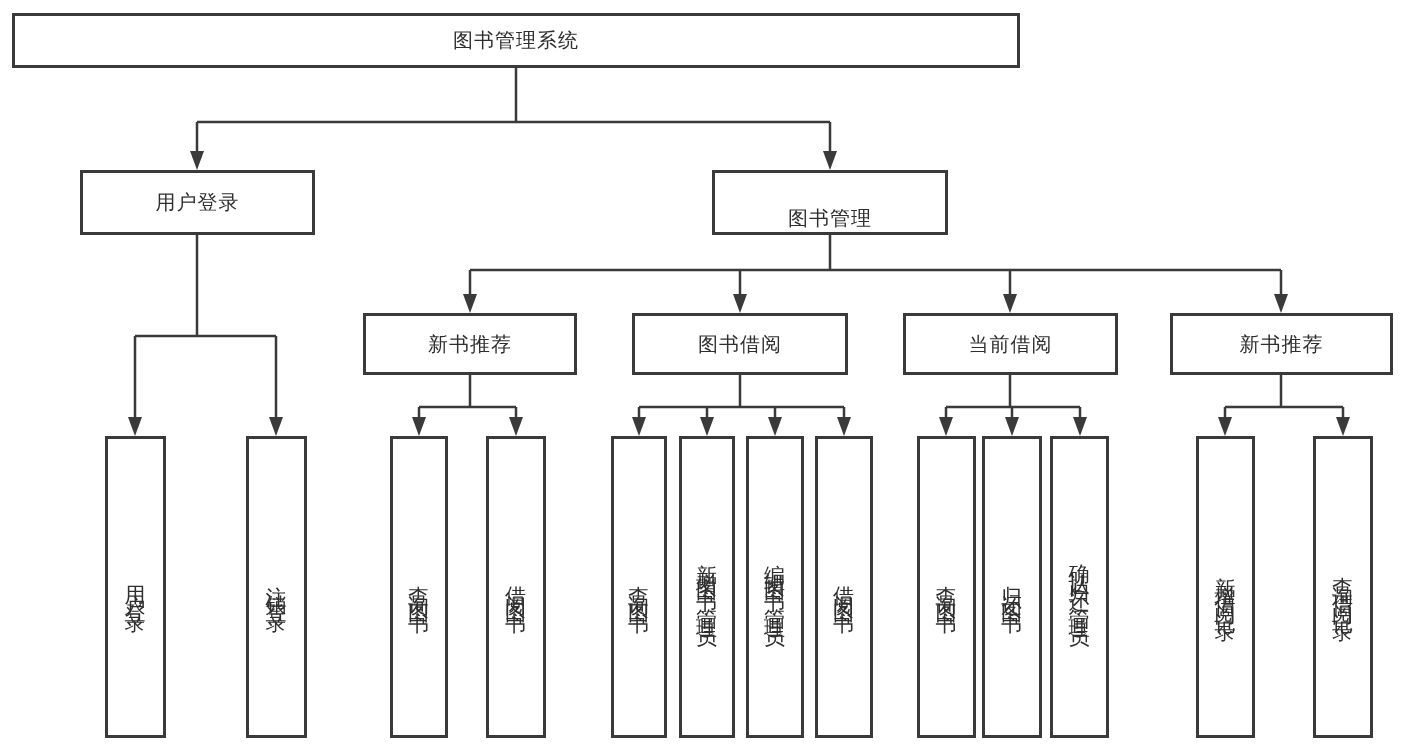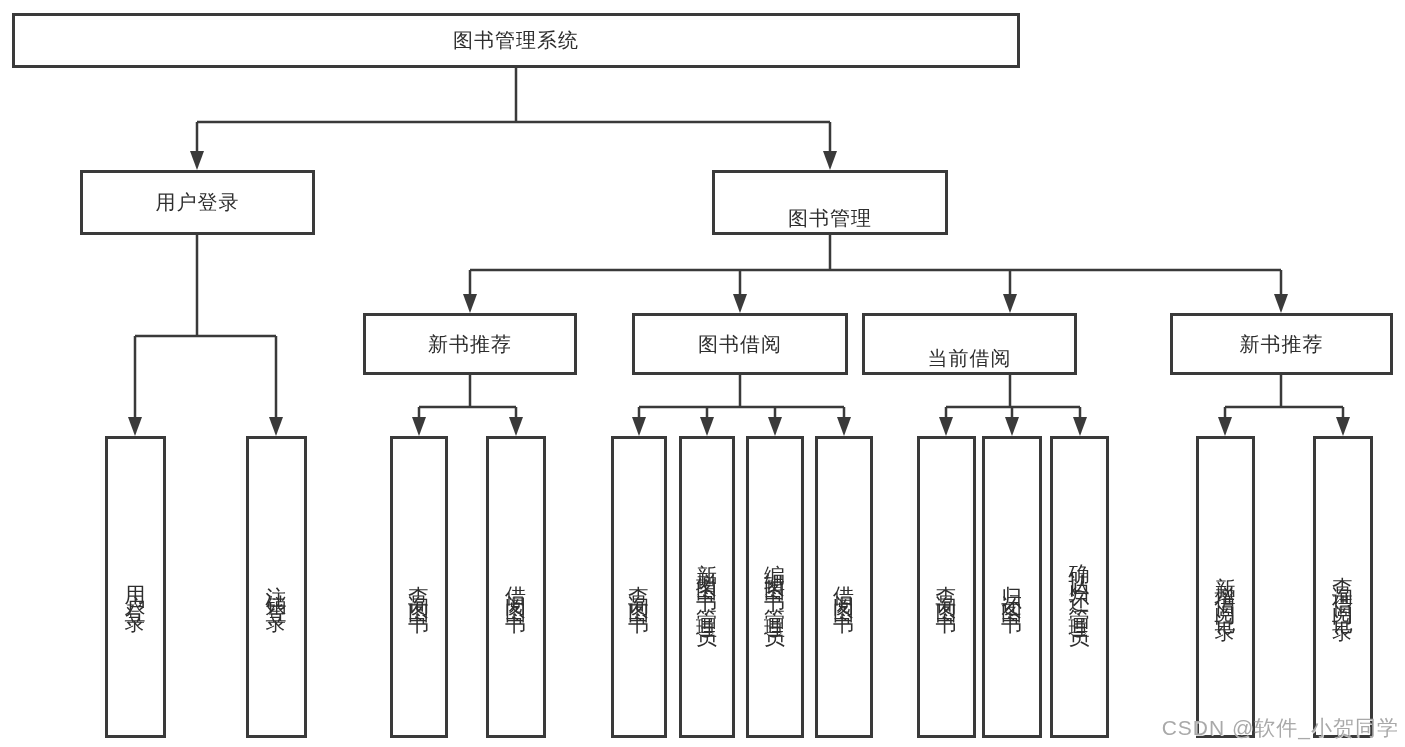--- a/index.html
+++ b/index.html
@@ -51,21 +51,21 @@
     font-size: 21px;
     line-height: 1;
     letter-spacing: 9px;
   }
   
   .n-root   { left: 12px;  top: 13px;  width: 1008px; height: 55px; }
   .n-ulogin { left: 80px;  top: 170px; width: 235px;  height: 65px; }
   .n-bmgmt  { left: 712px; top: 170px; width: 236px;  height: 65px; align-items: flex-end; }
   .n-nbr    { left: 363px; top: 313px; width: 214px;  height: 62px; }
   .n-bb     { left: 632px; top: 313px; width: 216px;  height: 62px; }
-  .n-cb     { left: 862px; top: 313px; width: 215px;  height: 62px; align-items: flex-end; }
+  .n-cb     { left: 903px; top: 313px; width: 215px;  height: 62px; }
   .n-br     { left: 1170px; top: 313px; width: 223px; height: 62px; }
   .leaf { top: 436px; height: 302px; }
   .l-ulogin  { left: 105px;  width: 61px; }
   .l-logout  { left: 246px;  width: 61px; }
   .l-nbr-q   { left: 390px;  width: 58px; }
   .l-nbr-b   { left: 486px;  width: 60px; }
   .l-bb-q    { left: 611px;  width: 56px; }
   .l-bb-a    { left: 679px;  width: 56px; }
   .l-bb-e    { left: 746px;  width: 58px; }
   .l-bb-b    { left: 815px;  width: 58px; }
@@ -193,14 +193,13 @@
     <span class="vtext">确认归还（管理员）</span>
   </div>
 
   <div class="box leaf l-br-a">
     <span class="vtext">新增借阅记录</span>
   </div>
   <div class="box leaf l-br-q">
     <span class="vtext">查询借阅记录</span>
   </div>
 
-  <div class="watermark">CSDN @软件_小贺同学</div>
 </div>
 
 </body></html>

